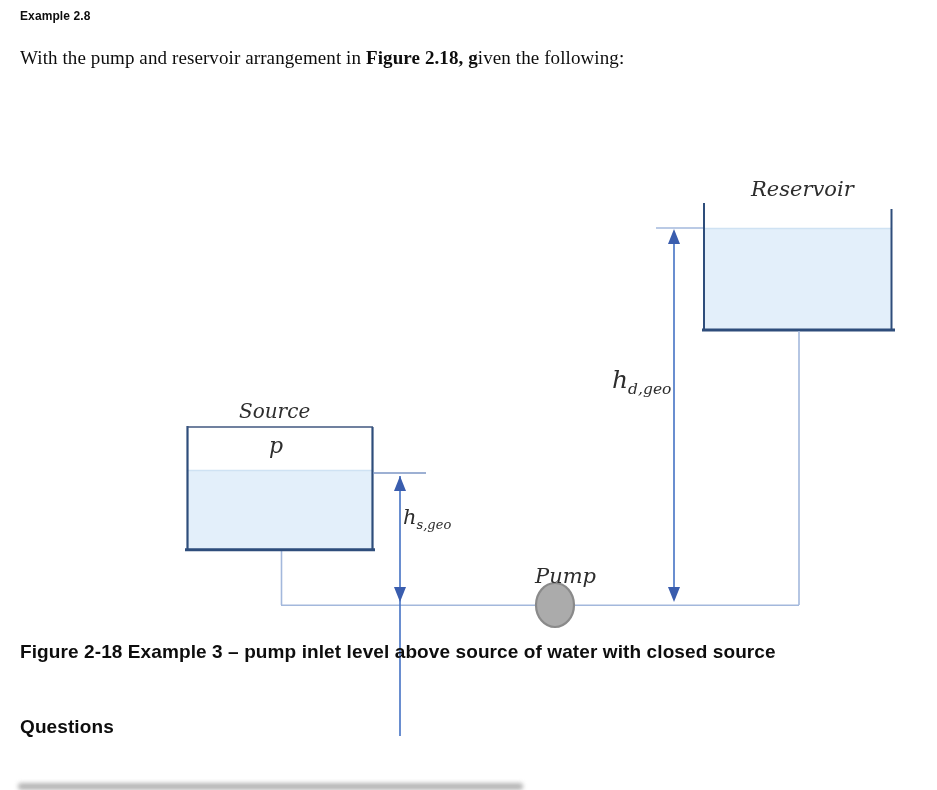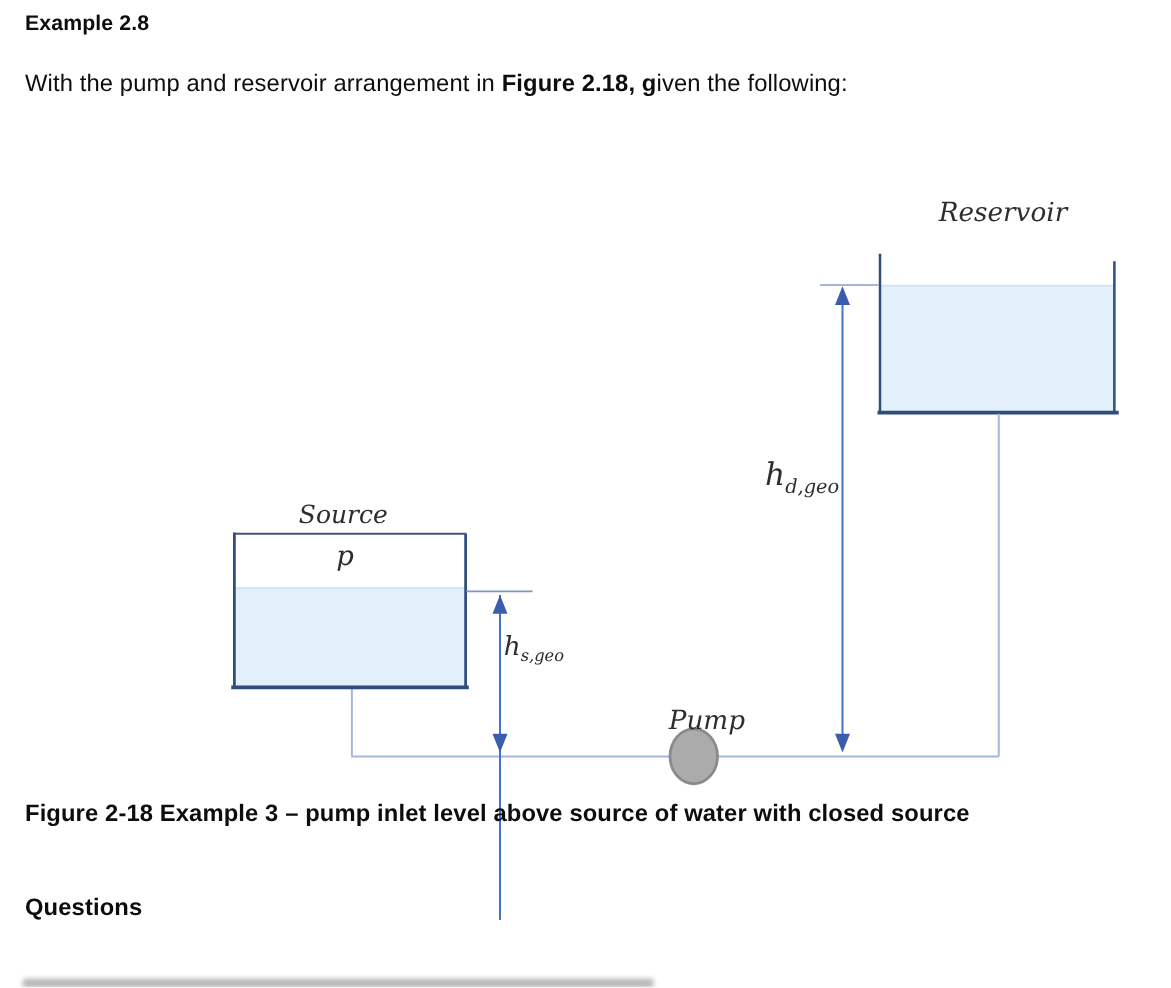--- a/index.html
+++ b/index.html
@@ -20,23 +20,23 @@
   .smudge {
     background:#8f8f8f; filter:blur(2px); opacity:0.65; border-radius:3px;
   }
   svg { display:block; }
 </style>
 </head>
 <body>
 
 <div class="page">
 
-  <div class="abs body-text bold" style="left:20px; top:9px; font-size:17px;">Example 2.8</div>
+  <div class="abs body-text bold" style="left:20px; top:9px; font-size:12px;">Example 2.8</div>
 
-  <div class="abs body-text" style="left:20px; top:57px;"><span>With the pump and reservoir arrangement in </span><span style="font-weight: 700;">Figure 2.18, g</span><span>iven the following:</span></div>
+  <div class="abs body-text" style="left:20px; top:47px;font-family:Liberation Serif, serif;"><span>With the pump and reservoir arrangement in </span><span style="font-weight: 700;">Figure 2.18, g</span><span>iven the following:</span></div>
 
 
   <svg class="abs" style="left:0; top:0;" width="937" height="790" viewBox="0 0 937 790">
 
     <rect x="705" y="228" width="187" height="101" fill="#e3effa"></rect>
     <line x1="705" y1="228.5" x2="892" y2="228.5" stroke="#cfe2f3" stroke-width="1.5"></line>
 
     <line x1="704" y1="203" x2="704" y2="330" stroke="#2e4d7b" stroke-width="2"></line>
     <line x1="891.5" y1="209" x2="891.5" y2="330" stroke="#2e4d7b" stroke-width="2"></line>
     <line x1="702" y1="330" x2="895" y2="330" stroke="#2e4d7b" stroke-width="3"></line>
@@ -64,21 +64,21 @@
 
     <g>
       <line x1="400" y1="332" x2="400" y2="592" stroke="#4472c4" stroke-width="1.6" transform="translate(0,144)"></line>
       <polygon points="400,476 394,491 406,491" fill="#3a5dae"></polygon>
       <polygon points="400,602 394,587 406,587" fill="#3a5dae"></polygon>
     </g>
 
     <ellipse cx="555" cy="605" rx="19" ry="22" fill="#ababab" stroke="#8a8a8a" stroke-width="2.2"></ellipse>
   </svg>
 
-  <div class="abs serif-label" style="left:751px; top:158px; font-size:21px;">Reservoir</div>
+  <div class="abs serif-label" style="left:751px; top:177px; font-size:21px;">Reservoir</div>
 
   <div class="abs serif-label" style="left:612px; top:365px; font-size:25px;"><span>h</span><sub>d,geo</sub></div>
 
   <div class="abs serif-label" style="left:239px; top:399px; font-size:20px;text-align:right;">Source</div>
 
   <div class="abs serif-label" style="left:269px; top:433px; font-size:22px;">p</div>
 
   <div class="abs serif-label" style="left:403px; top:505px; font-size:21px;"><span>h</span><sub>s,geo</sub></div>
 
   <div class="abs serif-label" style="left:535px; top:564px; font-size:21px;">Pump</div>

